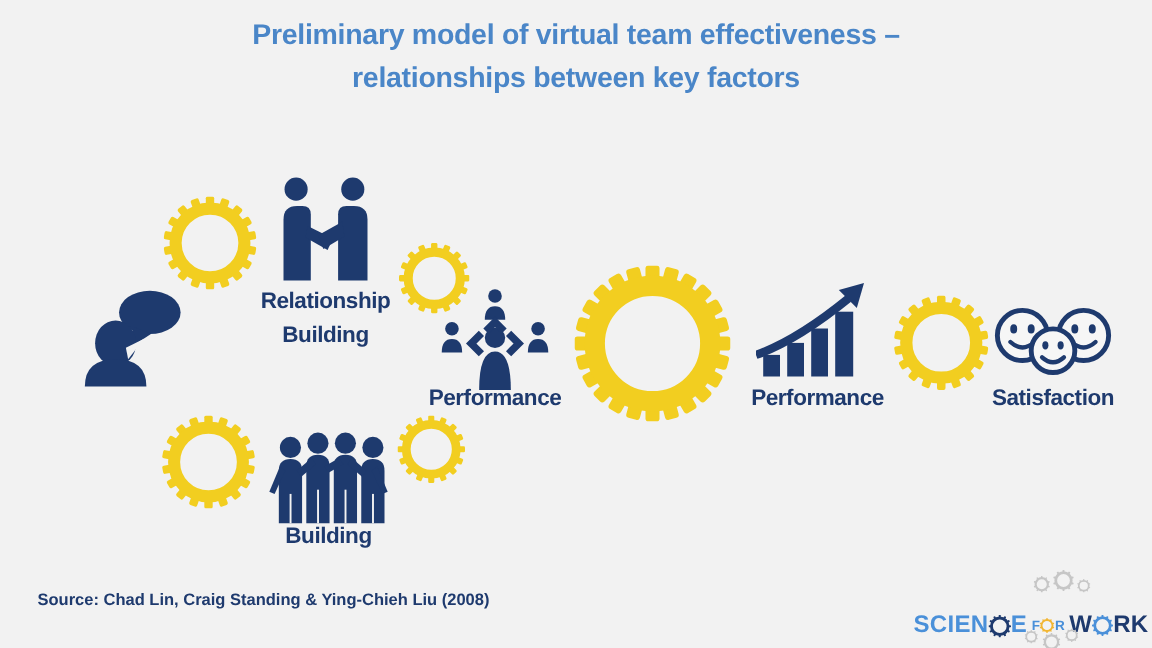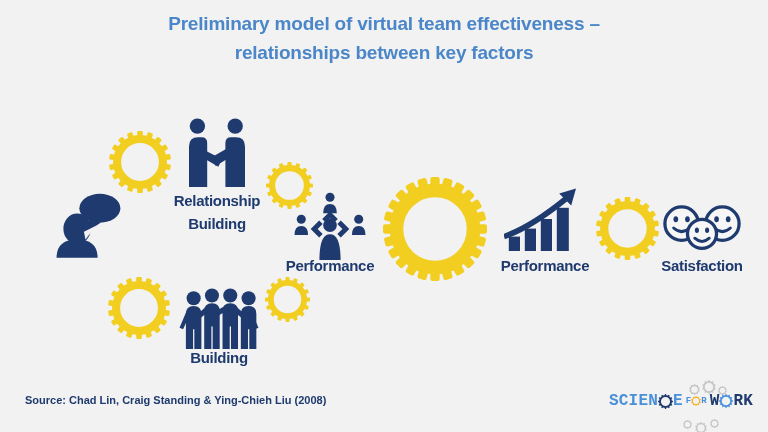--- a/index.html
+++ b/index.html
@@ -22,22 +22,22 @@
   }
   .gear { position:absolute; }
   .icon { position:absolute; }
   .icon svg { width:100%; height:100%; display:block; }
   .source {
     position:absolute; left:25px; top:394px;
     color:#1e3a6e; font-size:11px; font-weight:bold;text-align:right;
   }
   .logo { position:absolute; left:603px; top:388px; width:160px; height:44px; }
   .logo-row {
-    position:absolute; left:6px; top:4px;
-    display:flex; align-items:center; white-space:nowrap;font-family:Liberation Mono, monospace;
+    position:absolute; left:6px; top:20px;
+    display:flex; align-items:center; white-space:nowrap;
   }
   .lg-blue  { color:#4a90d9; font-size:16px; font-weight:bold; letter-spacing:0.2px; }
   .lg-small { color:#4a90d9; font-size:9px;  font-weight:bold; }
   .lg-navy  { color:#1e3a6e; font-size:16px; font-weight:bold; letter-spacing:0.2px; }
   .gear-inline { display:inline-block; }
   .sp3 { display:inline-block; width:3px; }
 </style>
 </head>
 <body>
 

